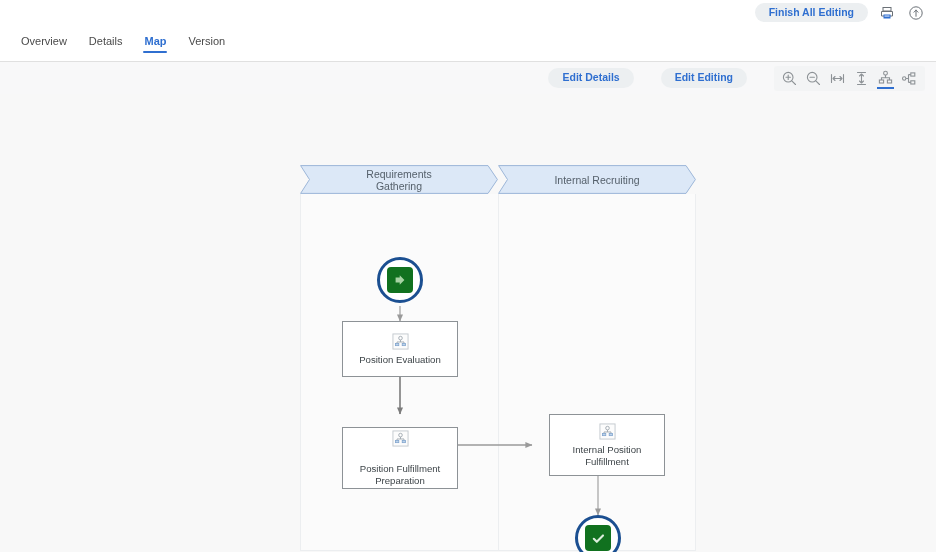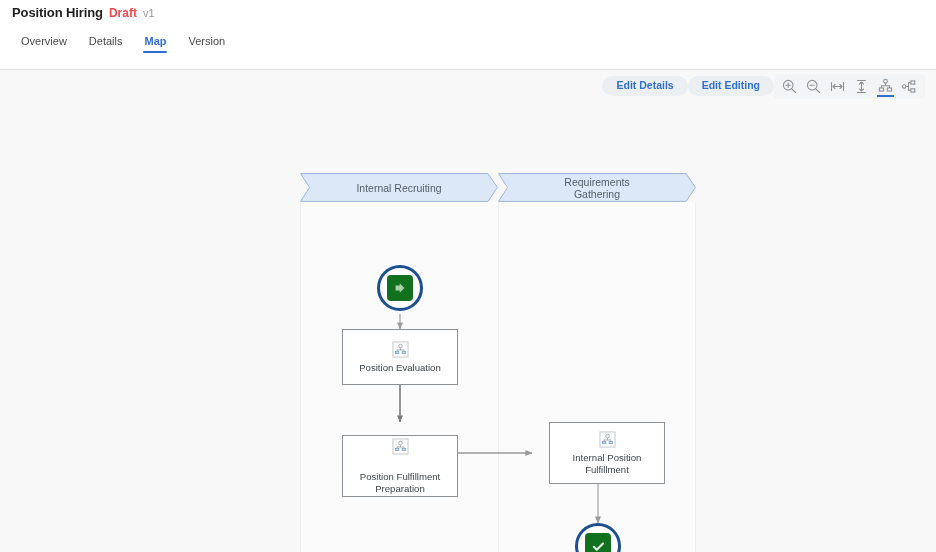--- a/index.html
+++ b/index.html
@@ -75,21 +75,21 @@
     border: none;
     padding: 0;
   }
 
   
   .tab-bar {
     height: 28px;
     display: flex;
     align-items: flex-end;
     gap: 0;
-    padding: 0 0 16px 10px;
+    padding: 0 0 8px 10px;
     border-bottom: 1px solid #e0e0e0;
     background: #ffffff;
   }
   .tab {
     font-size: 11px;
     color: #4a4a4a;
     padding: 0 11px 6px;
     cursor: pointer;
     position: relative;
     line-height: 1;
@@ -109,21 +109,21 @@
     background: #2f6fd0;
     border-radius: 1px;
   }
 
   
   .toolbar {
     height: 32px;
     display: flex;
     align-items: center;
     justify-content: flex-end;
-    gap: 0;
+    gap: 27px;
     padding: 0 11px 0 0;
     background: #f8f8f9;
   }
   .tool-group {
     display: flex;
     align-items: center;
     gap: 3px;
     background: #f3f4f5;
     border-radius: 3px;
     padding: 2px 5px;
@@ -260,24 +260,36 @@
 
   .footer-strip {
     height: 4px;
     background: #f8f8f8;
   }
 </style>
 </head>
 <body>
 
 <div class="app-header">
-  <div class="title-group">
-    <span class="app-title">Position Hiring</span>
-    <span class="app-status">Draft</span>
-    <span class="app-version">v1</span>
+  <div class="header-right">
+    <button class="pill-btn">Finish All Editing</button>
+    <span class="icon-btn">
+      <svg width="16" height="16" viewBox="0 0 16 16">
+        <rect x="4" y="2.5" width="8" height="3.5" fill="none" stroke="#6b7177" stroke-width="1"></rect>
+        <path d="M2.5 6.5h11v4.5h-11z" fill="none" stroke="#6b7177" stroke-width="1"></path>
+        <rect x="4.5" y="9.5" width="7" height="4" fill="#2f6fd0"></rect>
+        <rect x="5.5" y="10.6" width="5" height="0.9" fill="#ffffff"></rect>
+      </svg>
+    </span>
+    <span class="icon-btn">
+      <svg width="16" height="16" viewBox="0 0 16 16">
+        <circle cx="8" cy="8" r="6.2" fill="none" stroke="#6b7177" stroke-width="1"></circle>
+        <path d="M8 11.3V5.2M8 5.2l-2 2M8 5.2l2 2" fill="none" stroke="#6b7177" stroke-width="1" stroke-linecap="round"></path>
+      </svg>
+    </span>
   </div>
 </div>
 
 <div class="tab-bar">
   <div class="tab">Overview</div>
   <div class="tab">Details</div>
   <div class="tab active">Map</div>
   <div class="tab">Version</div>
 </div>
 
@@ -335,40 +347,40 @@
       </svg>
     </span>
 
   </div>
 </div>
 
 <div class="canvas">
   <div class="diagram">
 
     <div class="lanes">
-      <div class="lane" style="width:198px">
-        <div class="lane-header">
-          <svg class="chev" width="198" height="29" viewBox="0 0 198 29" preserveAspectRatio="none">
-            <path d="M0.6 0.6 H188 L197.4 14.5 L188 28.4 H0.6 L9.5 14.5 Z" fill="#dce8f7" stroke="#9cb6d8" stroke-width="1"></path>
-          </svg>
-          <div class="lane-title">Internal Recruiting</div>
-        </div>
-        <div class="lane-body"></div>
-      </div>
-
       <div class="lane" style="width:198px">
         <div class="lane-header">
           <svg class="chev" width="198" height="29" viewBox="0 0 198 29" preserveAspectRatio="none">
             <path d="M0.6 0.6 H188 L197.4 14.5 L188 28.4 H0.6 L9.5 14.5 Z" fill="#dce8f7" stroke="#9cb6d8" stroke-width="1"></path>
           </svg>
           <div class="lane-title">Requirements
 Gathering</div>
         </div>
         <div class="lane-body"></div>
       </div>
+
+      <div class="lane" style="width:198px">
+        <div class="lane-header">
+          <svg class="chev" width="198" height="29" viewBox="0 0 198 29" preserveAspectRatio="none">
+            <path d="M0.6 0.6 H188 L197.4 14.5 L188 28.4 H0.6 L9.5 14.5 Z" fill="#dce8f7" stroke="#9cb6d8" stroke-width="1"></path>
+          </svg>
+          <div class="lane-title">Internal Recruiting</div>
+        </div>
+        <div class="lane-body"></div>
+      </div>
     </div>
 
     <svg class="edges">
       <defs>
         <marker id="ah" markerWidth="8" markerHeight="8" refX="6.6" refY="3" orient="auto" markerUnits="userSpaceOnUse">
           <path d="M0,0 L7,3 L0,6 z" fill="#9a9a9a"></path>
         </marker>
         <marker id="ahd" markerWidth="8" markerHeight="8" refX="6.6" refY="3" orient="auto" markerUnits="userSpaceOnUse">
           <path d="M0,0 L7,3 L0,6 z" fill="#7c7c7c"></path>
         </marker>

